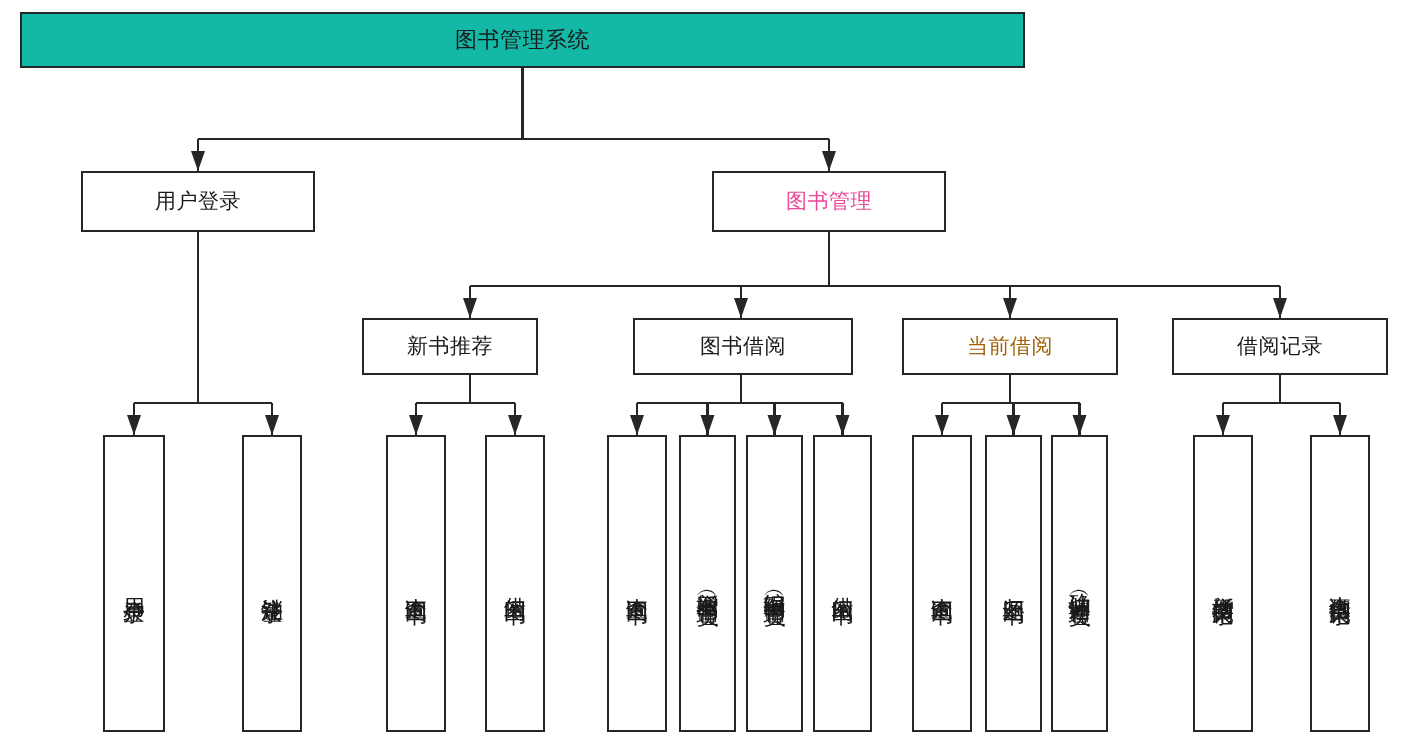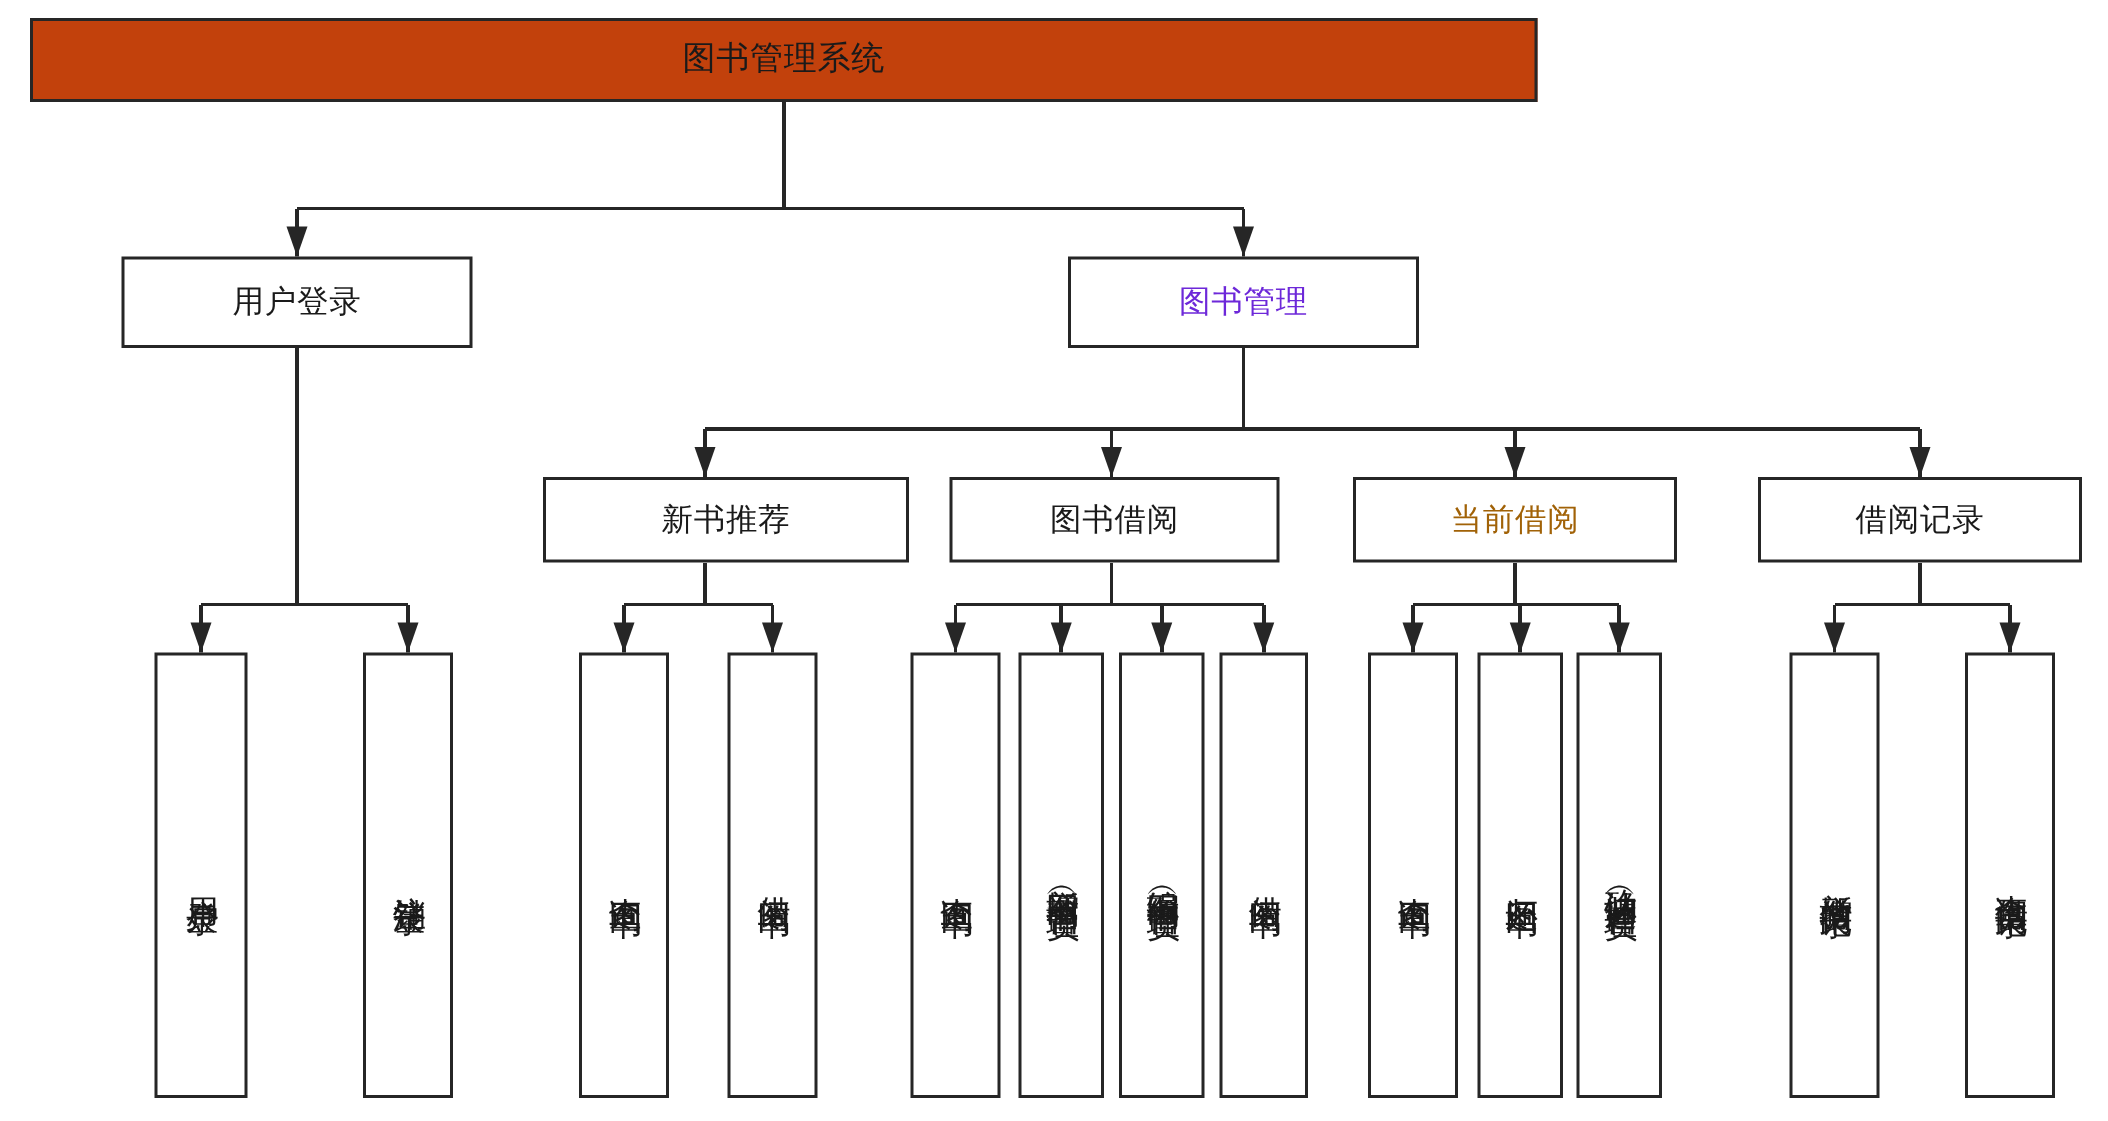--- a/index.html
+++ b/index.html
@@ -124,30 +124,30 @@
       <line x1="1079.5" y1="403" x2="1079.5" y2="435" stroke="#262626" stroke-width="2.6" shape-rendering="crispEdges"></line>
       <path d="M 1072.5 415 L 1086.5 415 L 1079.5 435 Z" fill="#262626"></path>
       <line x1="1280" y1="375" x2="1280" y2="403" stroke="#262626" stroke-width="2.6" shape-rendering="crispEdges"></line>
       <line x1="1223" y1="403" x2="1340" y2="403" stroke="#262626" stroke-width="2.6" shape-rendering="crispEdges"></line>
       <line x1="1223" y1="403" x2="1223" y2="435" stroke="#262626" stroke-width="2.6" shape-rendering="crispEdges"></line>
       <path d="M 1216 415 L 1230 415 L 1223 435 Z" fill="#262626"></path>
       <line x1="1340" y1="403" x2="1340" y2="435" stroke="#262626" stroke-width="2.6" shape-rendering="crispEdges"></line>
       <path d="M 1333 415 L 1347 415 L 1340 435 Z" fill="#262626"></path>
     </svg>
   <div id="nodes-layer">
-      <div class="node horiz root" style="left: 20px; top: 12px; width: 1005px; height: 56px; border-color: rgb(38, 38, 38); background: #c2410c;">
+      <div class="node horiz root" style="left: 20px; top: 12px; width: 1005px; height: 56px; border-color: rgb(38, 38, 38); background: #14b8a6;">
         <span class="node-label" style="color: rgb(26, 26, 26);">图书管理系统</span>
       </div>
       <div class="node horiz" style="left: 81px; top: 171px; width: 234px; height: 61px; border-color: rgb(38, 38, 38); background: rgb(255, 255, 255);">
         <span class="node-label" style="color: rgb(26, 26, 26);">用户登录</span>
       </div>
       <div class="node horiz" style="left: 712px; top: 171px; width: 234px; height: 61px; border-color: rgb(38, 38, 38); background: rgb(255, 255, 255);">
-        <span class="node-label" style="color: #6d28d9;">图书管理</span>
+        <span class="node-label" style="color: #ec4899;">图书管理</span>
       </div>
-      <div class="node horiz" style="left: 362px; top: 318px; width: 244px; height: 57px; border-color: rgb(38, 38, 38); background: rgb(255, 255, 255);">
+      <div class="node horiz" style="left: 362px; top: 318px; width: 176px; height: 57px; border-color: rgb(38, 38, 38); background: rgb(255, 255, 255);">
         <span class="node-label" style="color: rgb(26, 26, 26);">新书推荐</span>
       </div>
       <div class="node horiz" style="left: 633px; top: 318px; width: 220px; height: 57px; border-color: rgb(38, 38, 38); background: rgb(255, 255, 255);">
         <span class="node-label" style="color: rgb(26, 26, 26);">图书借阅</span>
       </div>
       <div class="node horiz" style="left: 902px; top: 318px; width: 216px; height: 57px; border-color: rgb(38, 38, 38); background: rgb(255, 255, 255);">
         <span class="node-label" style="color: #a16207;">当前借阅</span>
       </div>
       <div class="node horiz" style="left: 1172px; top: 318px; width: 216px; height: 57px; border-color: rgb(38, 38, 38); background: rgb(255, 255, 255);">
         <span class="node-label" style="color: rgb(26, 26, 26);">借阅记录</span>

